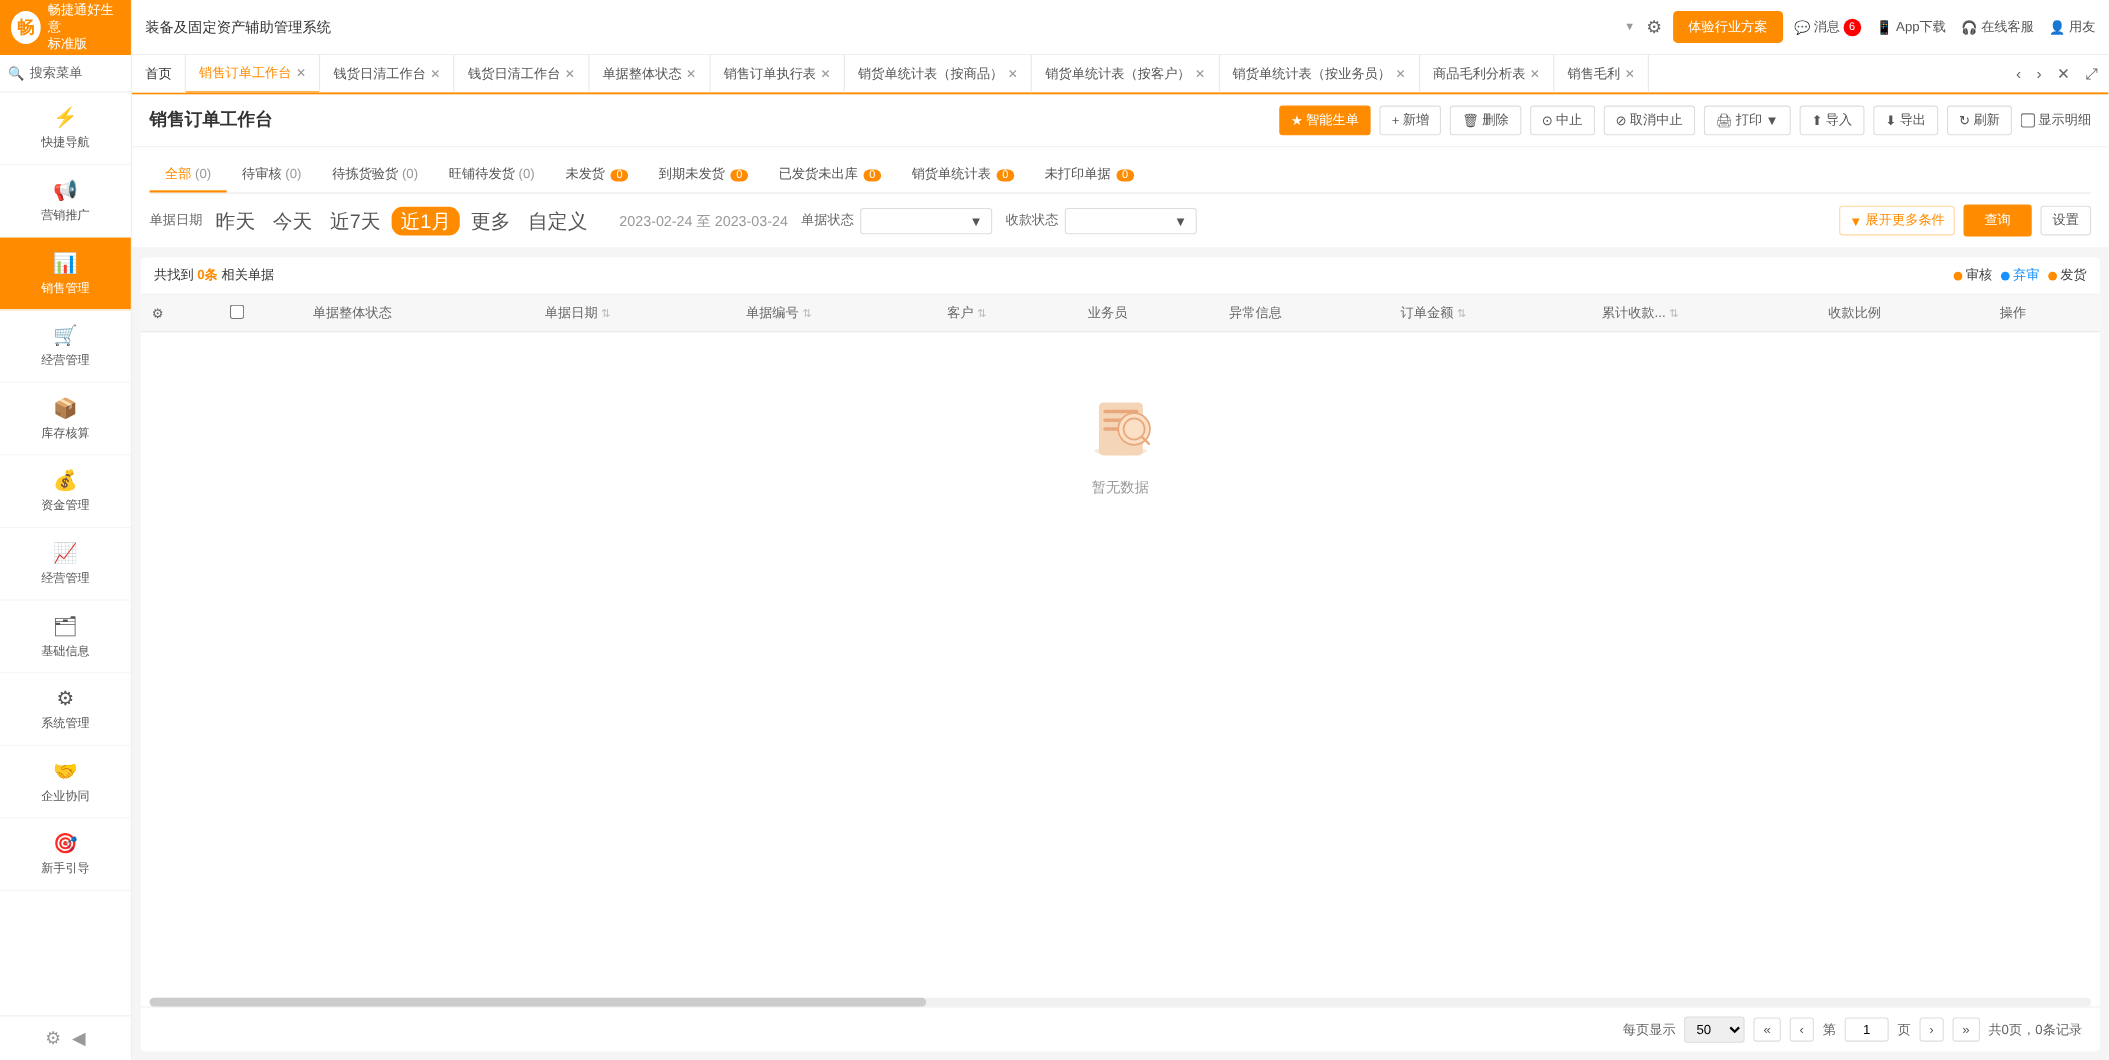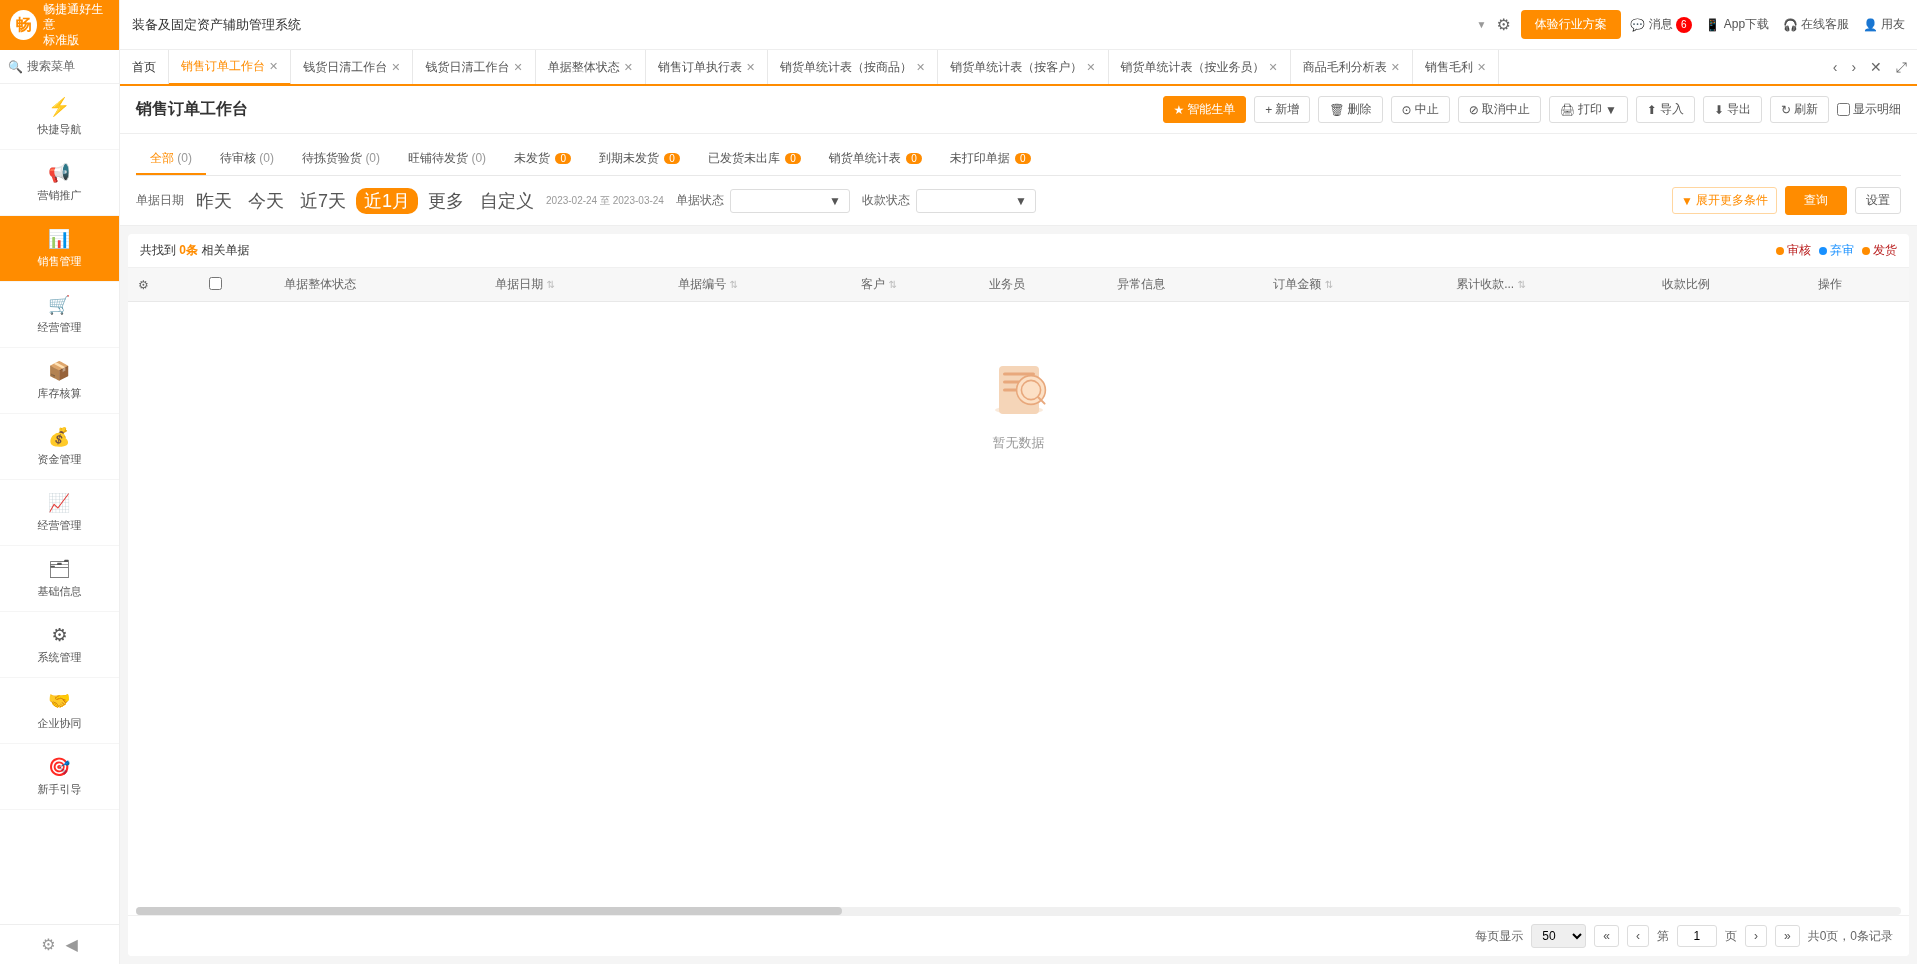--- a/index.html
+++ b/index.html
@@ -60,30 +60,30 @@
     .filter-tab .count-badge { background: #ff8c00; color: #fff; border-radius: 8px; padding: 0 5px; font-size: 10px; margin-left: 2px; }
     .filter-tab .count-zero { color: #999; }
     .filter-row { display: flex; align-items: center; gap: 12px; flex-wrap: wrap; }
     .filter-item { display: flex; align-items: center; gap: 6px; }
     .filter-label { color: #666; white-space: nowrap; }
     .filter-date-group { display: flex; gap: 4px; align-items: center; }
     .filter-date-btn { padding: 2px 6px; border-radius: 3px; cursor: pointer; color: #555; font-size: 18px; }
     .filter-date-btn.active { background: #ff8c00; color: #fff; border-radius: 10px; padding: 1px 8px; }
     .filter-select { border: 1px solid #ddd; border-radius: 3px; padding: 4px 8px; min-width: 120px; display: flex; align-items: center; justify-content: space-between; cursor: pointer; background: #fff; color: #555; }
     .expand-btn { display: flex; align-items: center; gap: 3px; color: #ff8c00; cursor: pointer; font-size: 12px; padding: 4px 8px; border: 1px solid #ffd6a0; border-radius: 3px; }
-    .filter-date-range { color: #999; font-size: 10px; }
+    .filter-date-range { color: #999; font-size: 13px; margin-left: 17px; }
 
     
     .table-area { flex: 1; background: #fff; margin: 8px; border-radius: 4px; overflow: hidden; display: flex; flex-direction: column; }
     .table-header-row { display: flex; align-items: center; justify-content: space-between; padding: 8px 12px; border-bottom: 1px solid #f0f0f0; }
     .table-count { color: #333; font-size: 12px; }
     .table-count em { color: #ff8c00; font-style: normal; font-weight: bold; }
     .table-actions { display: flex; gap: 8px; }
     .table-action-btn { display: flex; align-items: center; gap: 3px; cursor: pointer; font-size: 12px; }
-    .table-action-btn.orange { color: #b91c1c; }
+    .table-action-btn.orange { color: #404040; }
     .table-action-btn.blue { color: #1890ff; }
     .dot { width: 8px; height: 8px; border-radius: 50%; display: inline-block; }
     .dot-orange { background: #ff8c00; }
     .dot-blue { background: #1890ff; }
 
     
     .data-table { width: 100%; border-collapse: collapse; }
     .data-table thead tr { background: #f7f7f7; }
     .data-table th { padding: 8px 10px; text-align: left; color: #666; font-weight: normal; border-bottom: 1px solid #e8e8e8; white-space: nowrap; font-size: 12px; }
     .data-table th .sort-icon { color: #bbb; font-size: 10px; cursor: pointer; }

